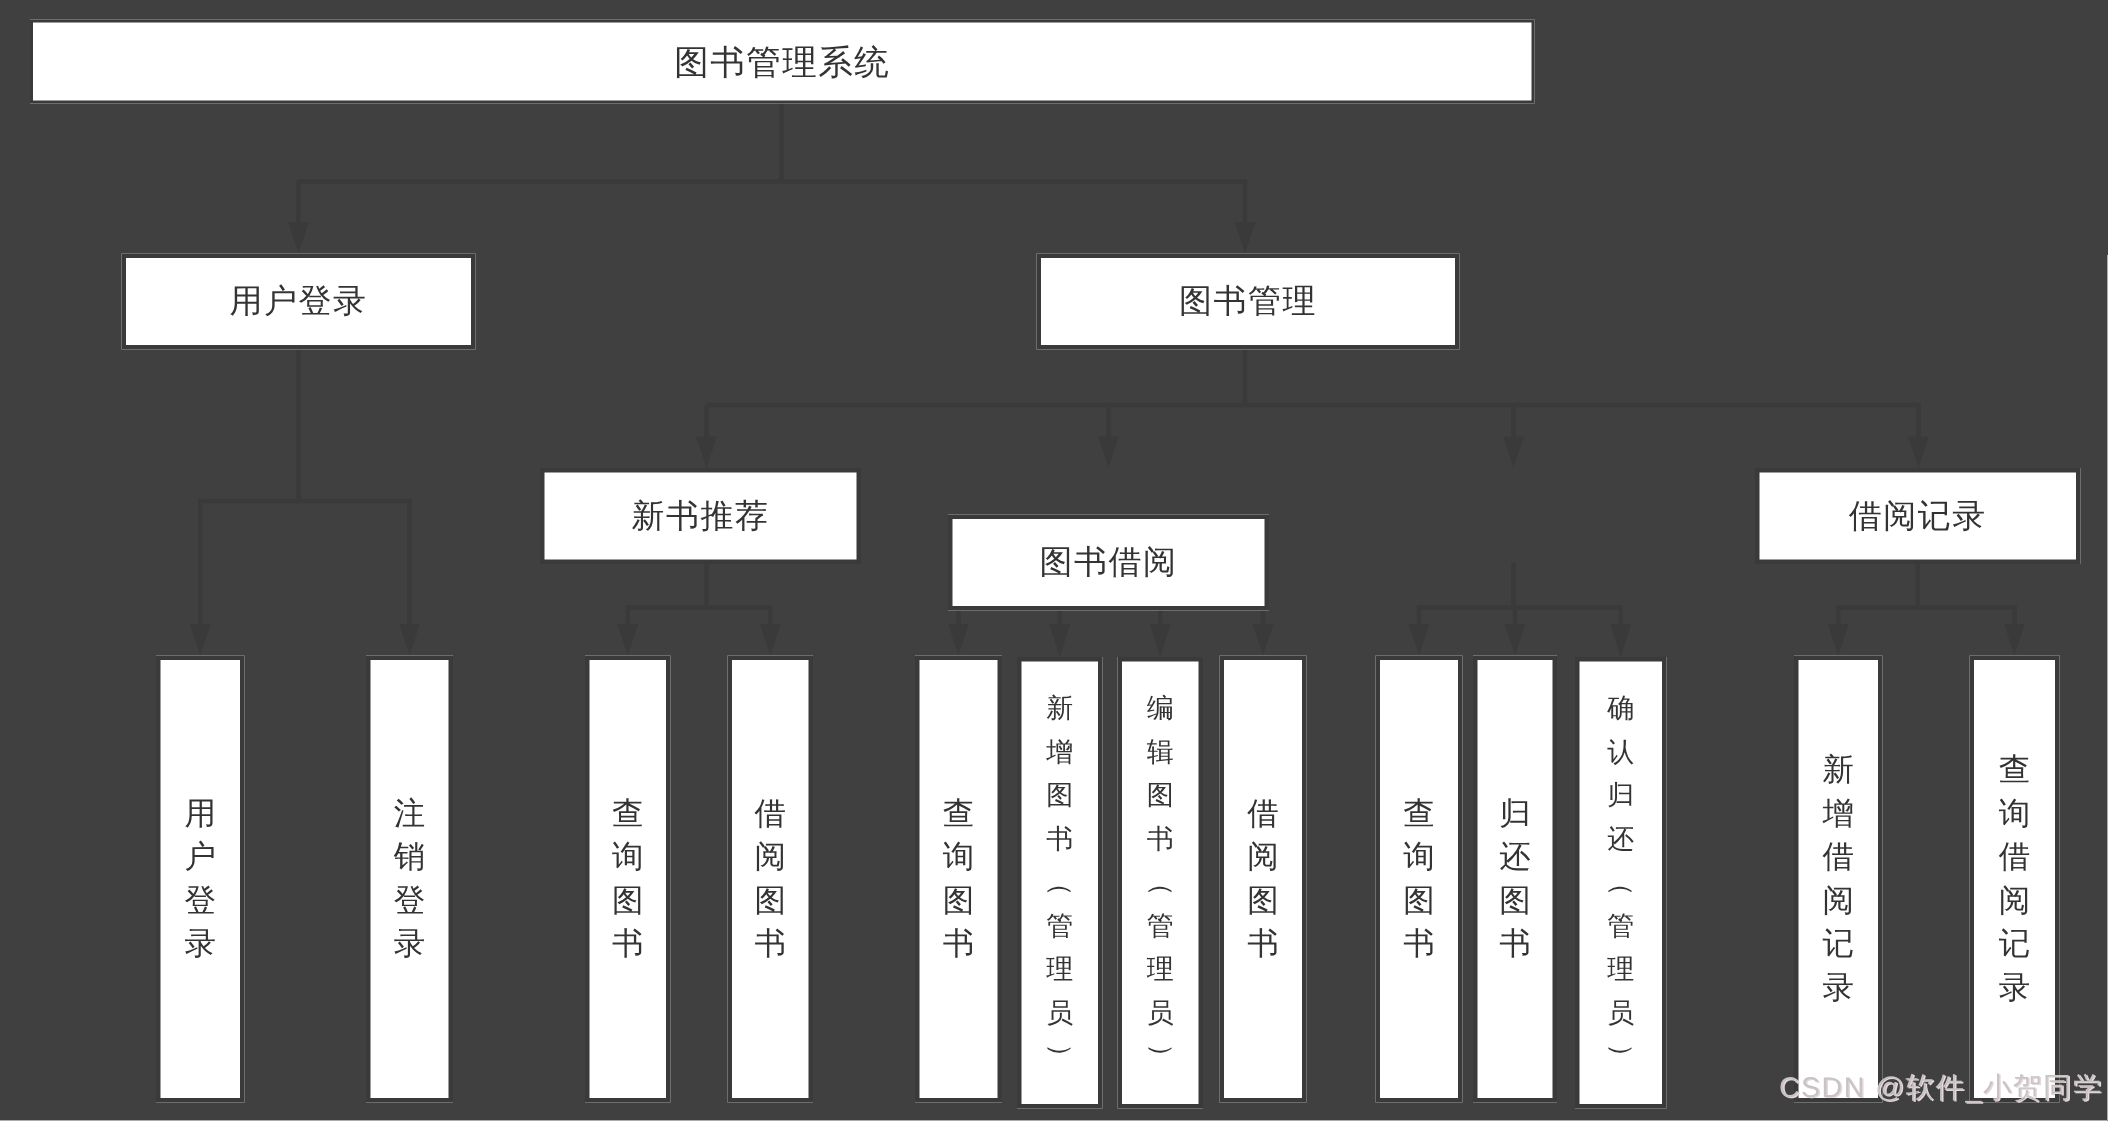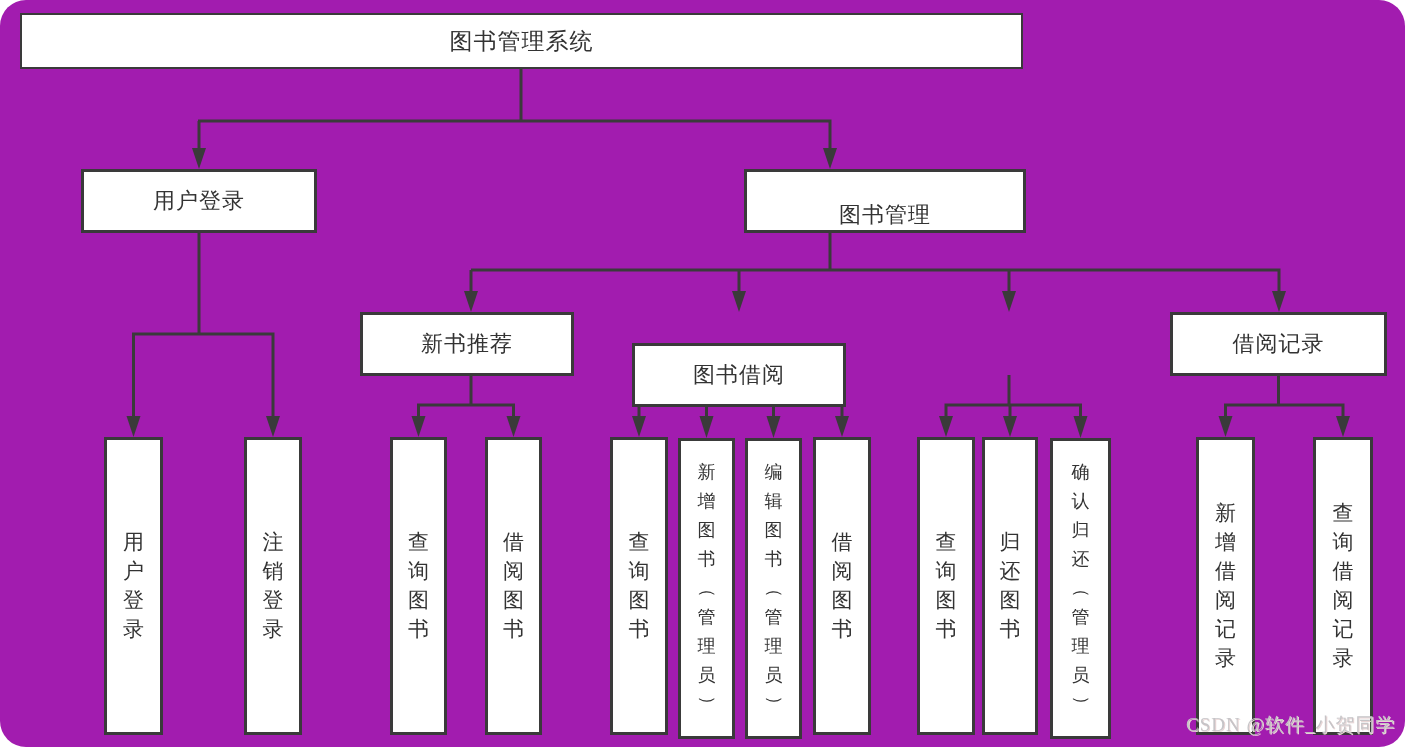--- a/index.html
+++ b/index.html
@@ -1,24 +1,23 @@
 <!DOCTYPE html>
 <html><head>
 <meta charset="utf-8">
 <style>
   html,body{margin:0;padding:0;background:#ffffff;}
   #canvas{
     position:relative;
     width:1405px;height:747px;
-    background:#a21caf;
-    font-family:Liberation Serif, serif;
+    background:#404040;
+    font-family:Liberation Sans, sans-serif;
     --line:#3a3a3a;
     --text:#333333;
     overflow:hidden;
-    border-radius:26px;
   }
   .edges{position:absolute;left:0;top:0;}
   .edges path{stroke:var(--line);stroke-width:3;fill:none;}
   .edges polygon{fill:var(--line);}
   .box{
     position:absolute;box-sizing:border-box;
     border:3px solid var(--line);background:#ffffff;
     display:flex;align-items:center;justify-content:center;
     color:var(--text);font-size:22px;letter-spacing:1px;
   }
@@ -88,21 +87,21 @@
     </g>
   </svg>
 
   <div class="box root" style="left:20px;top:13px;width:1003px;height:56px;">
     <span>图书管理系统</span>
   </div>
 
   <div class="box" style="left:81px;top:169px;width:236px;height:64px;">
     <span>用户登录</span>
   </div>
-  <div class="box" style="left:744px;top:169px;width:282px;height:64px;align-items:flex-end;">
+  <div class="box" style="left:691px;top:169px;width:282px;height:64px;">
     <span>图书管理</span>
   </div>
 
   <div class="box" style="left:360px;top:312px;width:214px;height:64px;">
     <span>新书推荐</span>
   </div>
   <div class="box" style="left:632px;top:312px;width:214px;height:64px;margin-top:31px;">
     <span>图书借阅</span>
   </div>
   <div class="box" style="left:1170px;top:312px;width:217px;height:64px;">

